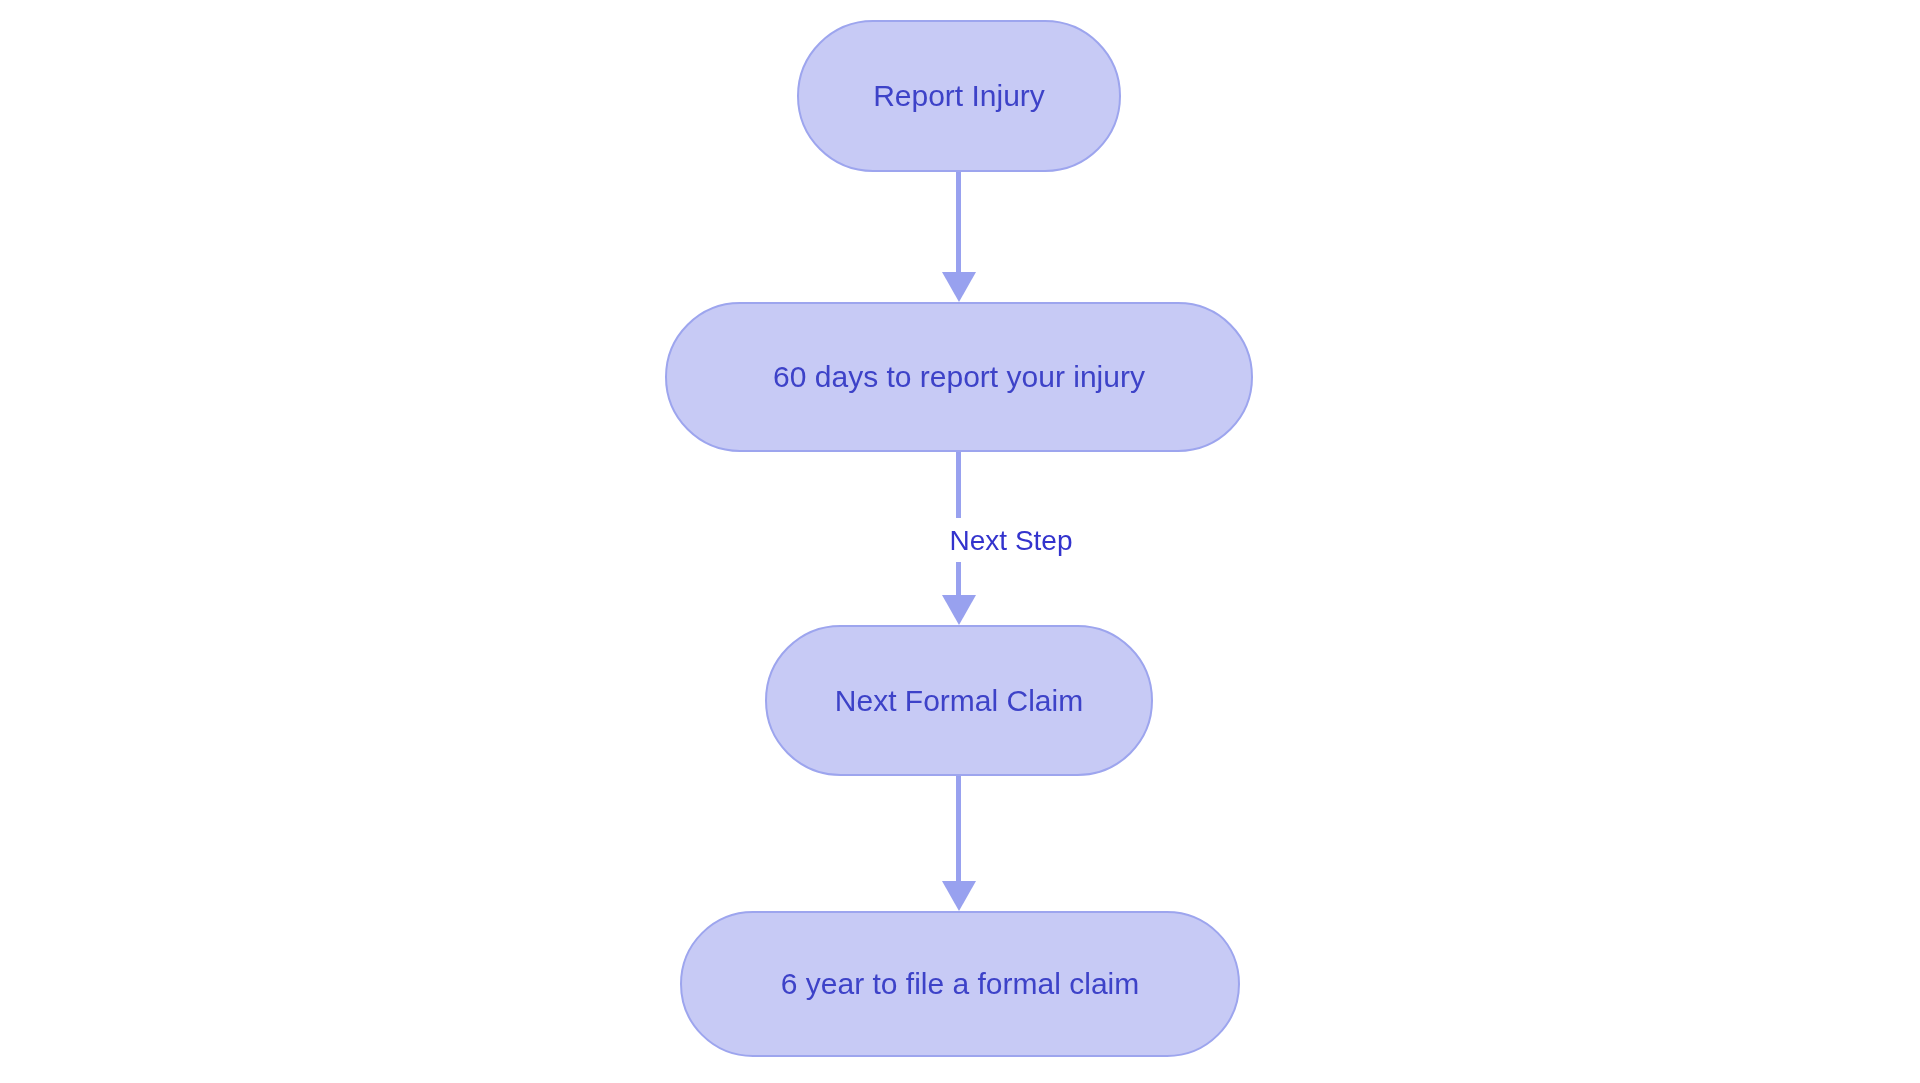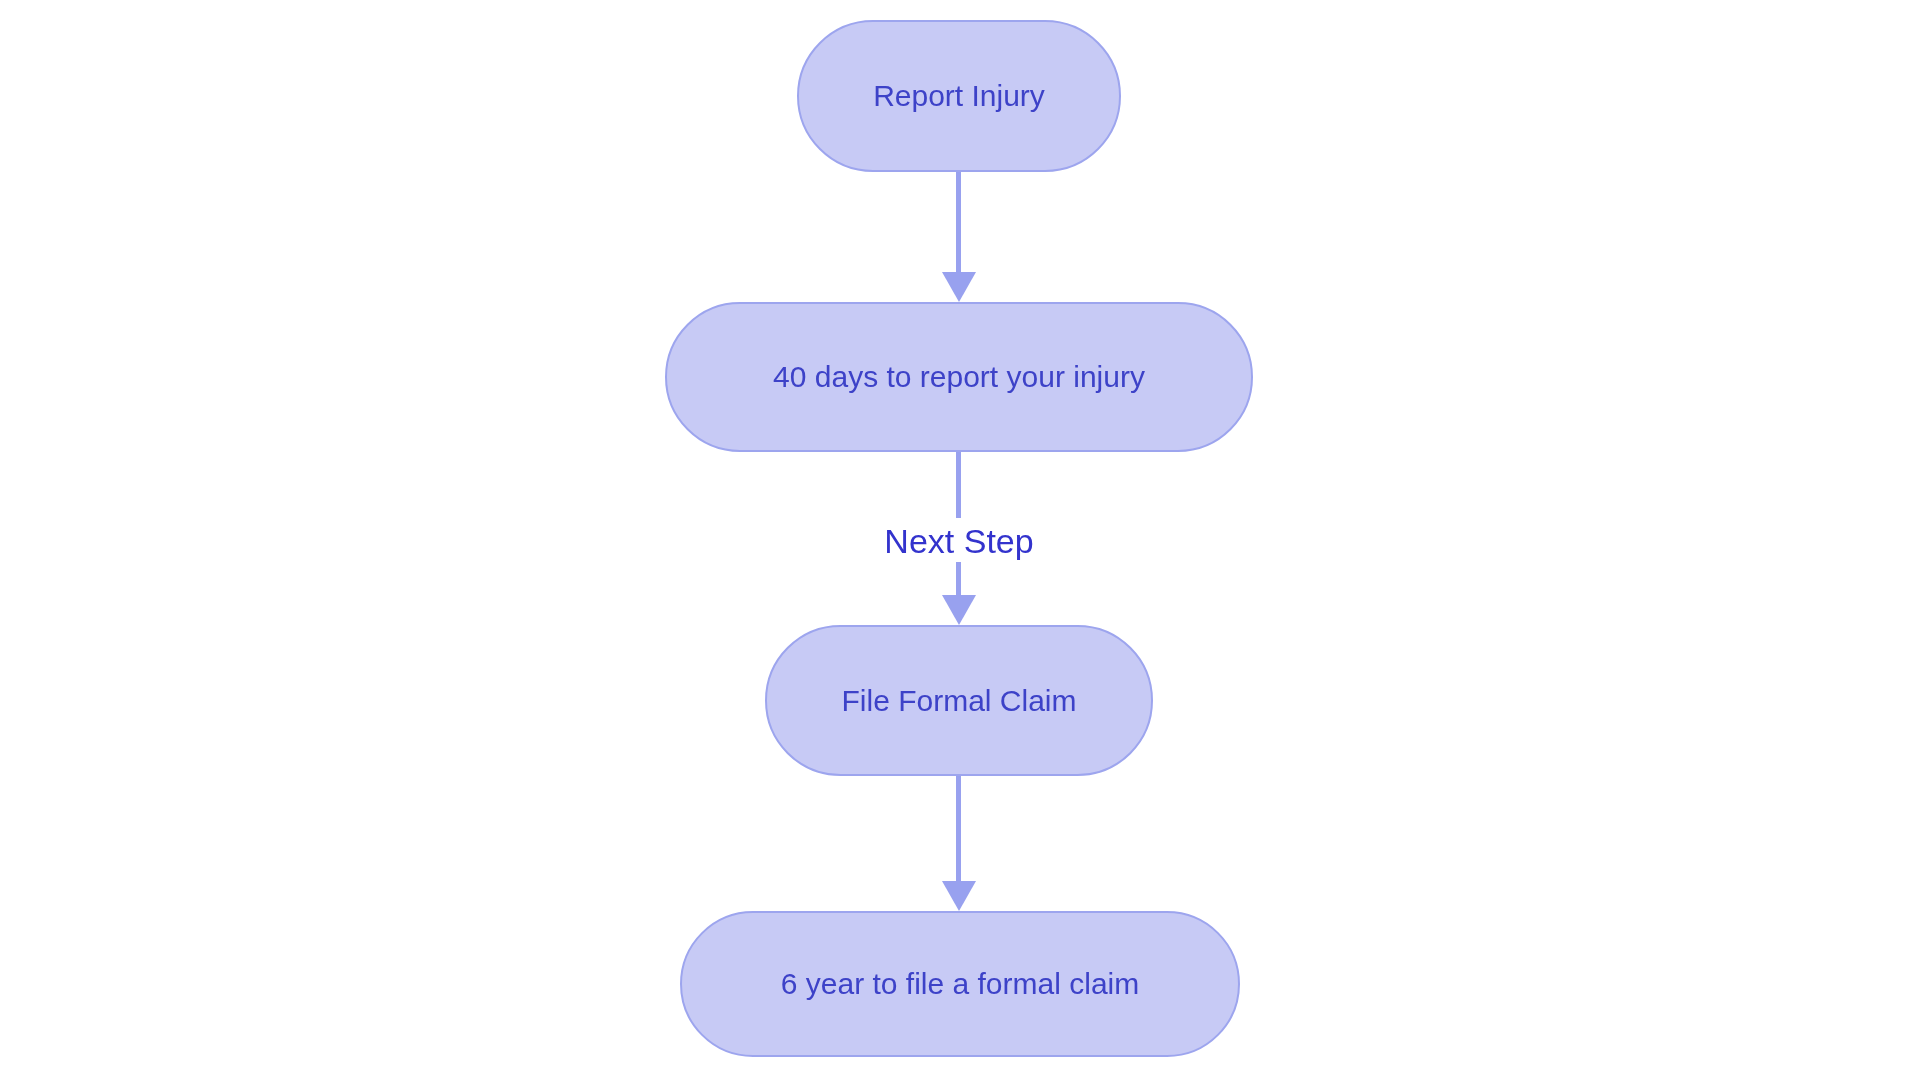--- a/index.html
+++ b/index.html
@@ -59,54 +59,54 @@
     border-left: 17px solid transparent;
     border-right: 17px solid transparent;
     border-top: 30px solid var(--edge);
   }
   .head-a1 { top: 272px; }
   .head-a2 { top: 595px; }
   .head-a3 { top: 881px; }
 
   .edge-label {
     position: absolute;
-    left: 959px;
+    left: 1011px;
     top: 522px;
     transform: translateX(-50%);
     color: var(--edge-label-text);
-    font-size: 34px;
+    font-size: 28px;
     line-height: 38px;
     background: var(--background);
     padding: 0 6px;
     white-space: nowrap;
   }
 </style>
 </head>
 <body>
 
 <div class="canvas">
 
   <div class="node node-1">
     <span>Report Injury</span>
   </div>
 
   <div class="edge-line line-a1"></div>
   <div class="arrowhead head-a1"></div>
 
   <div class="node node-2">
-    <span>40 days to report your injury</span>
+    <span>60 days to report your injury</span>
   </div>
 
   <div class="edge-line line-a2a"></div>
   <div class="edge-label">Next Step</div>
   <div class="edge-line line-a2b"></div>
   <div class="arrowhead head-a2"></div>
 
   <div class="node node-3">
-    <span>File Formal Claim</span>
+    <span>Next Formal Claim</span>
   </div>
 
   <div class="edge-line line-a3"></div>
   <div class="arrowhead head-a3"></div>
 
   <div class="node node-4">
     <span>6 year to file a formal claim</span>
   </div>
 
 </div>

